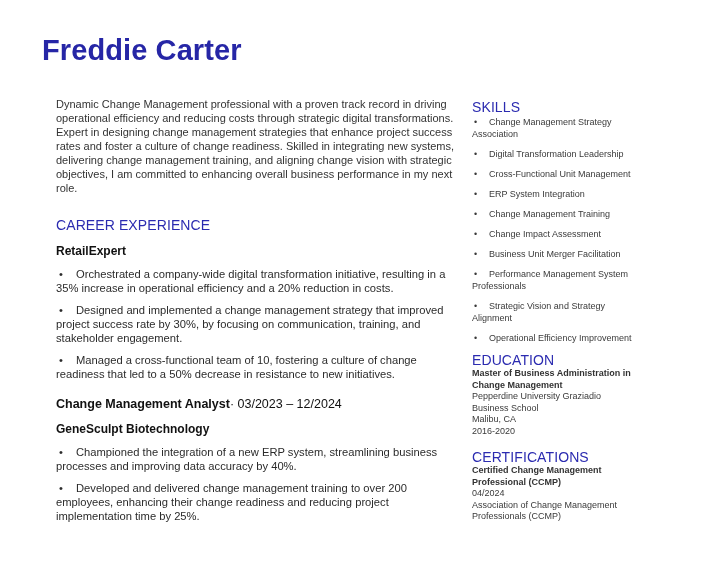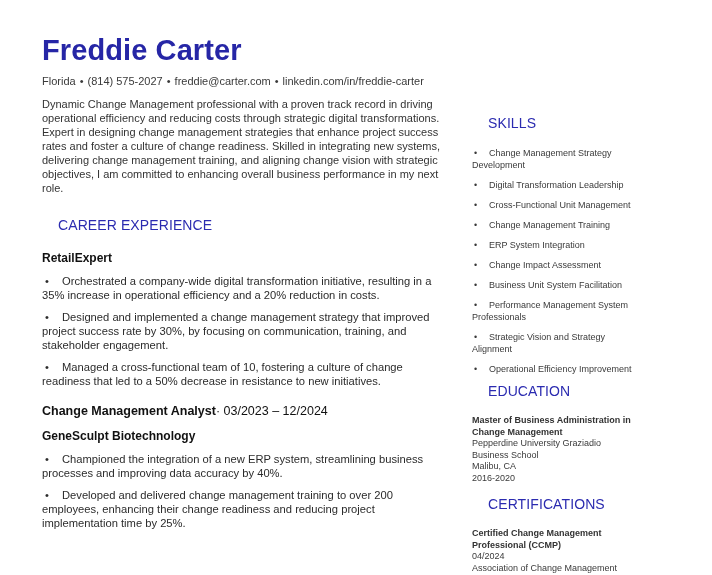--- a/index.html
+++ b/index.html
@@ -40,34 +40,34 @@
       font-size: 11px;
       color: #3a3a3a;
       line-height: 14px;
       white-space: nowrap;
     }
     .contact .sep {
       margin: 0 4px;
     }
     .left {
       position: absolute;
-      left: 42px;
+      left: 56px;
       top: 97px;
       width: 405px;
     }
     .summary {
       font-size: 11px;
       line-height: 14px;
       color: #333;
       margin: 0;
     }
     .section-title {
       font-size: 14px;
       color: #2b2bb0;
-      margin: 16px;
+      margin: 0;
       font-weight: normal;
       letter-spacing: 0.1px;
     }
     .left .section-title {
       margin-top: 21px;
       line-height: 18px;
     }
     .job {
       margin-top: 0;
     }
@@ -149,23 +149,20 @@
       margin-top: 12px;
     }
   </style>
 </head>
 <body>
 
 <div class="page">
 
   <h1 class="name">Freddie Carter</h1>
 
-  <div class="contact">
-    <span>Florida</span><span class="sep">•</span><span>(814) 575-2027</span><span class="sep">•</span><span>freddie@carter.com</span><span class="sep">•</span><span>linkedin.com/in/freddie-carter</span>
-  </div>
 
   <div class="left">
     <p class="summary">Dynamic Change Management professional with a proven track record in driving operational efficiency and reducing costs through strategic digital transformations. Expert in designing change management strategies that enhance project success rates and foster a culture of change readiness. Skilled in integrating new systems, delivering change management training, and aligning change vision with strategic objectives, I am committed to enhancing overall business performance in my next role.</p>
 
     <h2 class="section-title">CAREER EXPERIENCE</h2>
 
     <div class="job">
       <div class="company">RetailExpert</div>
       <ul class="bullets">
         <li><span class="dot">•</span><span>Orchestrated a company-wide digital transformation initiative, resulting in a 35% increase in operational efficiency and a 20% reduction in costs.</span></li>
@@ -182,27 +179,27 @@
       <ul class="bullets">
         <li><span class="dot">•</span><span>Championed the integration of a new ERP system, streamlining business processes and improving data accuracy by 40%.</span></li>
         <li><span class="dot">•</span><span>Developed and delivered change management training to over 200 employees, enhancing their change readiness and reducing project implementation time by 25%.</span></li>
       </ul>
     </div>
   </div>
 
   <div class="right">
     <h2 class="section-title">SKILLS</h2>
     <ul class="skills">
-      <li><span class="dot">•</span><span>Change Management Strategy Development</span></li>
+      <li><span class="dot">•</span><span>Change Management Strategy Association</span></li>
       <li><span class="dot">•</span><span>Digital Transformation Leadership</span></li>
       <li><span class="dot">•</span><span>Cross-Functional Unit Management</span></li>
+      <li><span class="dot">•</span><span>ERP System Integration</span></li>
       <li><span class="dot">•</span><span>Change Management Training</span></li>
-      <li><span class="dot">•</span><span>ERP System Integration</span></li>
       <li><span class="dot">•</span><span>Change Impact Assessment</span></li>
-      <li><span class="dot">•</span><span>Business Unit System Facilitation</span></li>
+      <li><span class="dot">•</span><span>Business Unit Merger Facilitation</span></li>
       <li><span class="dot">•</span><span>Performance Management System Professionals</span></li>
       <li><span class="dot">•</span><span>Strategic Vision and Strategy Alignment</span></li>
       <li><span class="dot">•</span><span>Operational Efficiency Improvement</span></li>
     </ul>
 
     <h2 class="section-title edu-title">EDUCATION</h2>
     <div class="edu-block">
       <div class="bold">Master of Business Administration in Change Management</div>
       <div>Pepperdine University Graziadio Business School</div>
       <div>Malibu, CA</div>

